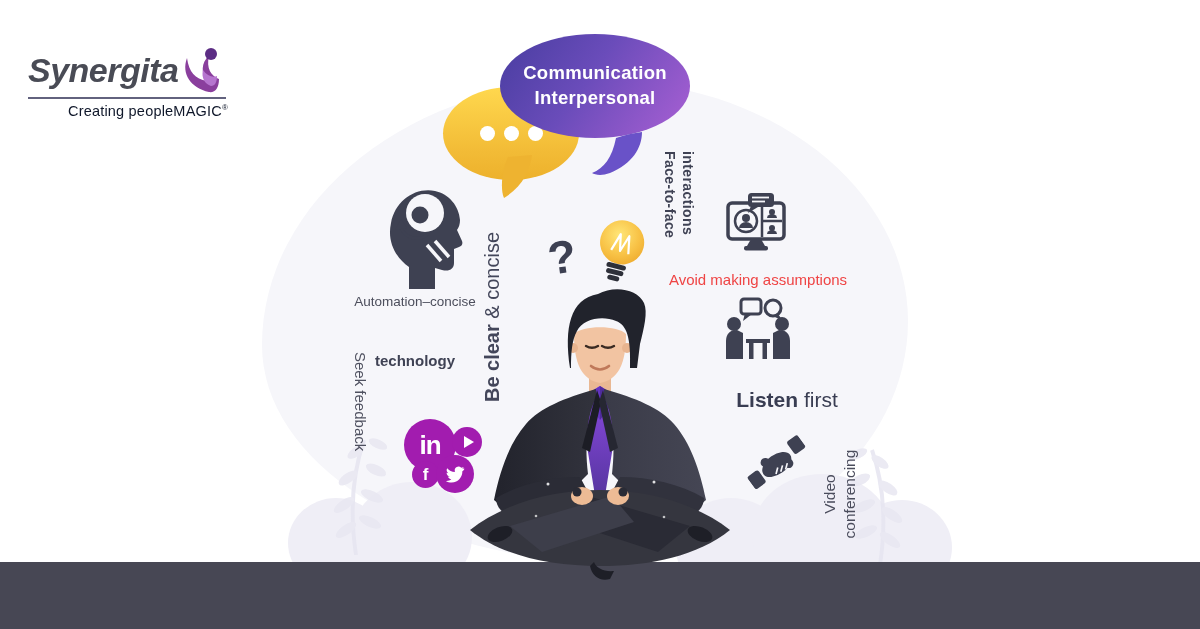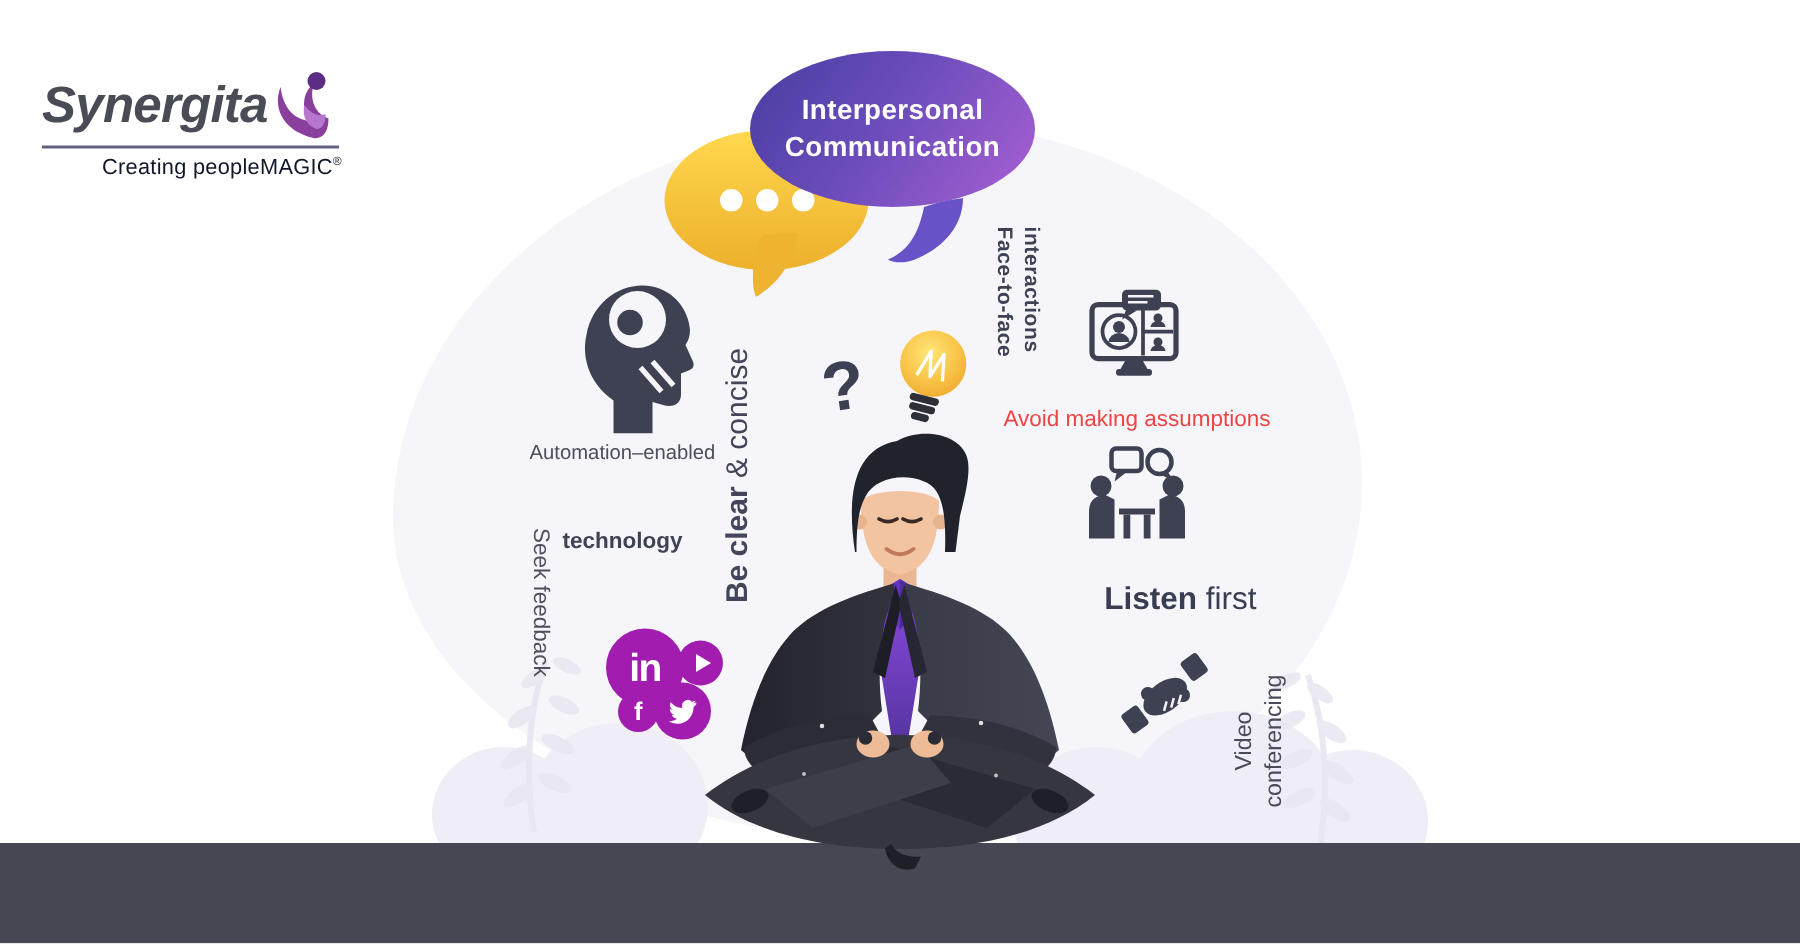--- a/index.html
+++ b/index.html
@@ -121,22 +121,22 @@
   <div class="abs bubble-yellow">
     <span class="dot"></span>
     <span class="dot"></span>
     <span class="dot"></span>
   </div>
   <svg class="abs tail" style="left:498px;top:155px;width:38px;height:44px;" viewBox="0 0 38 44">
     <path d="M34,0 C32,16 24,32 6,43 C2,34 4,14 10,2 Z" fill="#eeb330"></path>
   </svg>
   <div class="abs bubble-purple">
     <div class="txt">
+      <div>Communication</div>
       <div>Interpersonal</div>
-      <div>Communication</div>
     </div>
   </div>
   <svg class="abs tail" style="left:592px;top:132px;width:56px;height:46px;z-index:4;" viewBox="0 0 56 46">
     <path d="M50,0 C50,16 40,32 18,41 C10,44 3,43 0,41 C12,36 20,26 24,6 C32,3 42,1 50,0 Z" fill="#6952c8"></path>
   </svg>
 
   <div class="abs qmark">?</div>
   <svg class="abs icon" style="left:594px;top:219px;width:52px;height:64px;transform:rotate(14deg);" viewBox="0 0 44 58">
     <defs>
         <radialGradient id="bulbG" cx="40%" cy="35%" r="75%">
@@ -155,21 +155,21 @@
   <svg class="abs icon" style="left:383px;top:183px;width:80px;height:106px;" viewBox="0 0 80 106">
     <path d="M26,106 L26,84 C12,74 4,58 8,40 C12,18 32,4 52,8 C66,11 76,23 77,37 C77,41 76,44 74,47 L79,58 C80,61 79,63 76,64 L71,66 L71,80 C71,86 66,89 59,87 L52,85 L52,106 Z" fill="#3e4152"></path>
     <circle cx="42" cy="30" r="19" fill="#f6f6fa"></circle>
     <circle cx="37" cy="32" r="8.5" fill="#3e4152"></circle>
     <path d="M18,45 A17,17 0 0,0 46,50" stroke="#3e4152" stroke-width="3" fill="none"></path>
     <path d="M12,47 L18,36 L24,45 Z" fill="#3e4152"></path>
     <line x1="44" y1="62" x2="58" y2="78" stroke="#f6f6fa" stroke-width="3.5"></line>
     <line x1="52" y1="58" x2="66" y2="74" stroke="#f6f6fa" stroke-width="3.5"></line>
   </svg>
   <div class="abs lbl automation">
-    <div>Automation–enabled</div>
+    <div>Automation–concise</div>
     <div class="l2">technology</div>
   </div>
   <div class="abs lbl beclear rot-ccw"><b>Be clear</b><span> &amp; concise</span></div>
   <div class="abs lbl seek vert-cw">Seek feedback</div>
 
   <div class="abs lbl f2f">
     <div class="vert-cw">Face-to-face</div>
     <div class="vert-cw">interactions</div>
   </div>
   <svg class="abs icon" style="left:724px;top:193px;width:64px;height:58px;" viewBox="0 0 64 58">

